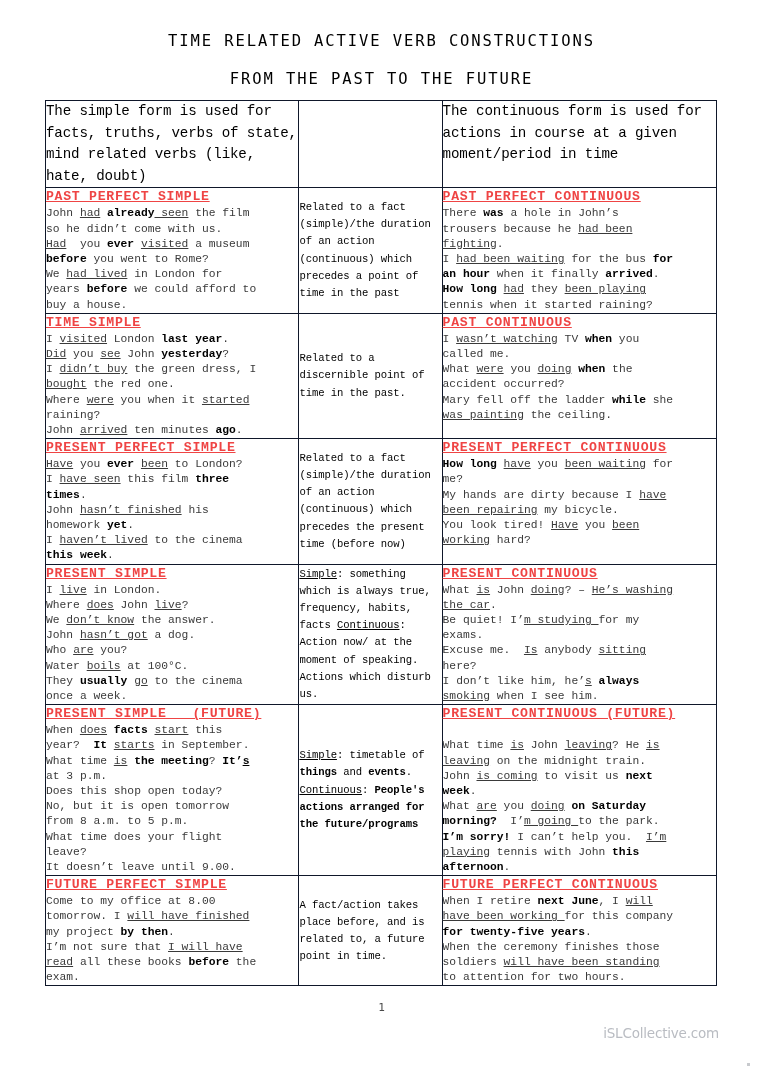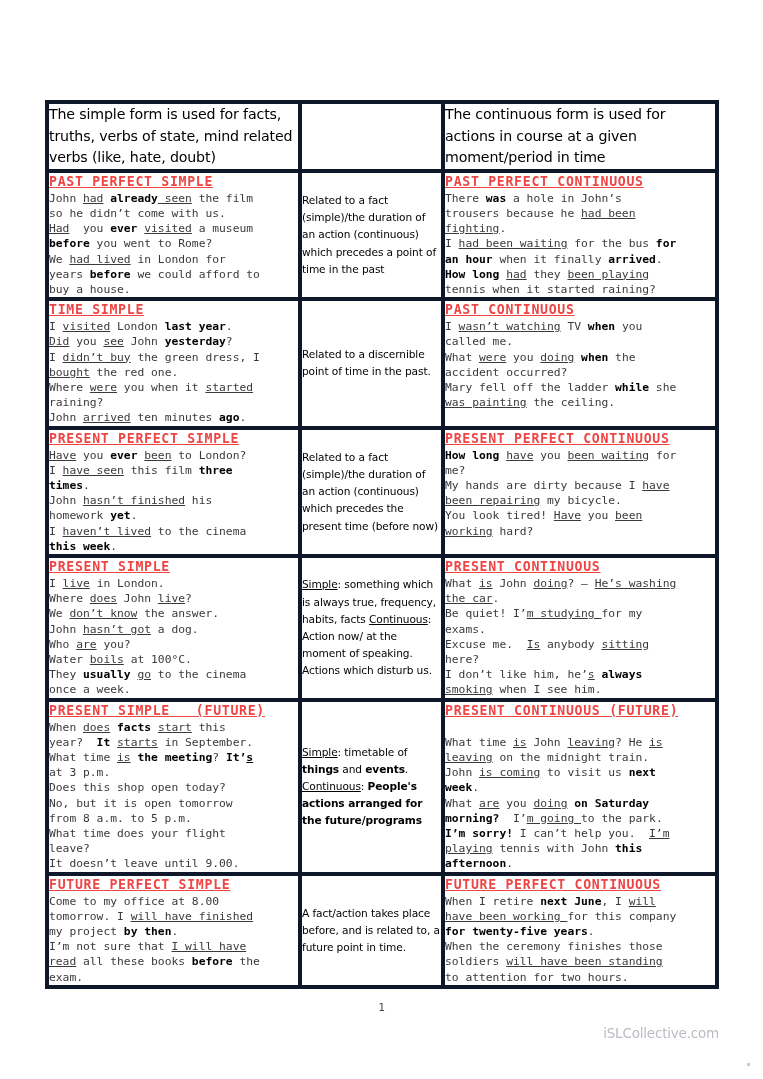--- a/index.html
+++ b/index.html
@@ -43,23 +43,24 @@
   
   .grid {
     position: absolute;
     left: 45px;
     top: 100px;
     width: 672px;
     border-collapse: collapse;
     table-layout: fixed;
   }
   .grid td {
-    border: 4px solid #0f172a;
+    border: 1px solid #0f172a;
     vertical-align: top;
     padding: 0;
+    font-family: Liberation Mono, monospace;
   }
   .col-a { width: 253px; }
   .col-b { width: 143px; }
   .col-c { width: 274px; }
 
   
   .hdr {
     font-family: "DejaVu Sans", sans-serif;
     font-size: 14.2px;
     line-height: 1.52;
@@ -138,20 +139,22 @@
     height: 3px;
     background: #c8cace;
   }
 </style>
 </head>
 <body>
 
 <div class="page">
 
   <div class="titles">
+    <div class="title-line">TIME  RELATED  ACTIVE  VERB  CONSTRUCTIONS</div>
+    <div class="title-line second">FROM  THE  PAST  TO  THE  FUTURE</div>
   </div>
 
   <table class="grid">
     <colgroup>
       <col class="col-a">
         <col class="col-b">
         <col class="col-c">
     </colgroup>
     <tbody>
       <tr>

